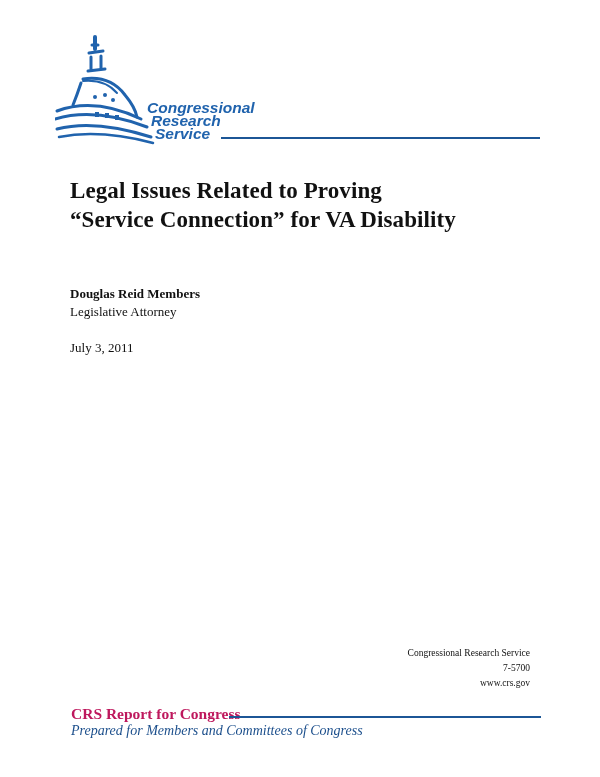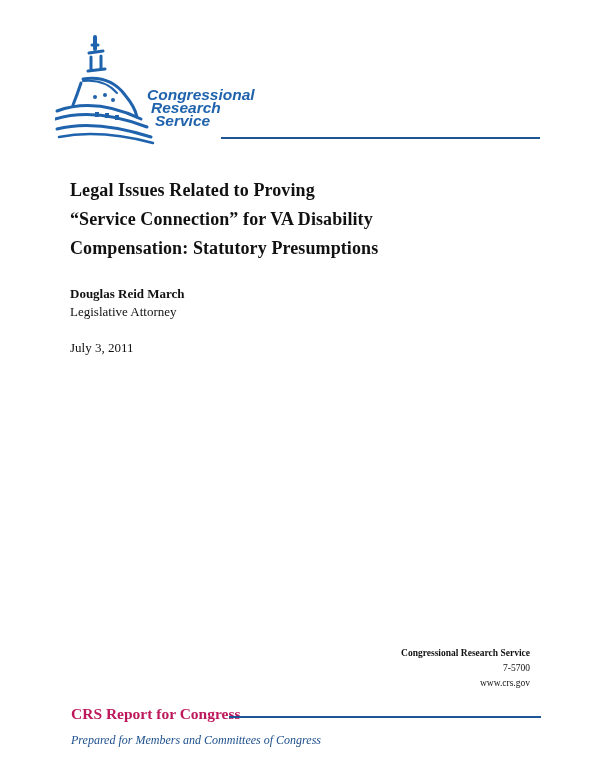--- a/index.html
+++ b/index.html
@@ -2,29 +2,29 @@
 <html><head>
 <meta charset="utf-8">
 <style>
   html, body { margin:0; padding:0; background:#ffffff; }
   body { width:600px; height:777px; position:relative; overflow:hidden; font-family:"Liberation Serif","DejaVu Serif",serif; color:#111; }
   .logo { position:absolute; left:55px; top:35px; width:230px; height:110px; }
   .logo-text { position:absolute; left:147px; top:100px; font-family:"Liberation Sans","DejaVu Sans",sans-serif; font-style:italic; font-weight:bold; color:#2063ad; font-size:15.5px; line-height:13px; }
   .logo-text div:nth-child(2) { padding-left:4px; }
   .logo-text div:nth-child(3) { padding-left:8px; }
   .header-rule { position:absolute; left:221px; top:137px; width:319px; height:2px; background:#1c5696; }
-  .title { position:absolute; left:70px; top:176px; font-size:18px; font-weight:bold; line-height:29px; margin:0; letter-spacing:0.1px; }
+  .title { position:absolute; left:70px; top:176px; font-size:23px; font-weight:bold; line-height:29px; margin:0; letter-spacing:0.1px; }
   .author { position:absolute; left:70px; top:286px; font-size:13px; font-weight:bold; }
   .author-role { position:absolute; left:70px; top:304px; font-size:13px; }
   .date { position:absolute; left:70px; top:340px; font-size:13px; }
   .org-block { position:absolute; right:70px; top:646px; text-align:right; font-size:9.5px; line-height:15px; }
-  .org-block .org-name { font-weight:bold; }
+  .org-block .org-name { font-weight:normal; }
   .footer-title { position:absolute; left:71px; top:705px; font-size:15.5px; font-weight:bold; color:#be185d; }
   .footer-rule { position:absolute; left:229px; top:716px; width:312px; height:2px; background:#1c5696; }
-  .footer-sub { position:absolute; left:71px; top:723px; font-size:12px; font-style:italic; color:#1c4f8c;margin-top:10px; }
+  .footer-sub { position:absolute; left:71px; top:723px; font-size:14px; font-style:italic; color:#1c4f8c; }
 </style>
 </head>
 <body>
 
 <div class="logo">
   <svg width="150" height="110" viewBox="0 0 150 110" style="position:absolute;left:0;top:0;">
     <g fill="none" stroke="#2063ad" stroke-linecap="round">
 
       <path d="M40 2 L40 14" stroke-width="4"></path>
       <path d="M37 10 L43 10" stroke-width="3"></path>
@@ -44,35 +44,34 @@
     </g>
     <g fill="#2063ad">
       <circle cx="40" cy="62" r="2"></circle>
       <circle cx="50" cy="60" r="2"></circle>
       <circle cx="58" cy="65" r="2"></circle>
       <rect x="40" y="77" width="4" height="5"></rect>
       <rect x="50" y="78" width="4" height="5"></rect>
       <rect x="60" y="80" width="4" height="5"></rect>
     </g>
   </svg>
-  <div class="logo-text" style="left:92px;top:53px;">
+  <div class="logo-text" style="left:92px;top:66px;">
     <div>Congressional</div>
     <div>Research</div>
     <div>Service</div>
   </div>
 </div>
 <div class="header-rule"></div>
 
 <h1 class="title">
   <div>Legal Issues Related to Proving</div>
   <div>“Service Connection” for VA Disability</div>
-  <div>Compensation: Statutory Presumptions</div>
 </h1>
 
-<div class="author">Douglas Reid March</div>
+<div class="author">Douglas Reid Members</div>
 <div class="author-role">Legislative Attorney</div>
 <div class="date">July 3, 2011</div>
 
 <div class="org-block">
   <div class="org-name">Congressional Research Service</div>
   <div>7-5700</div>
   <div>www.crs.gov</div>
 </div>
 
 <div class="footer-title">CRS Report for Congress</div>

